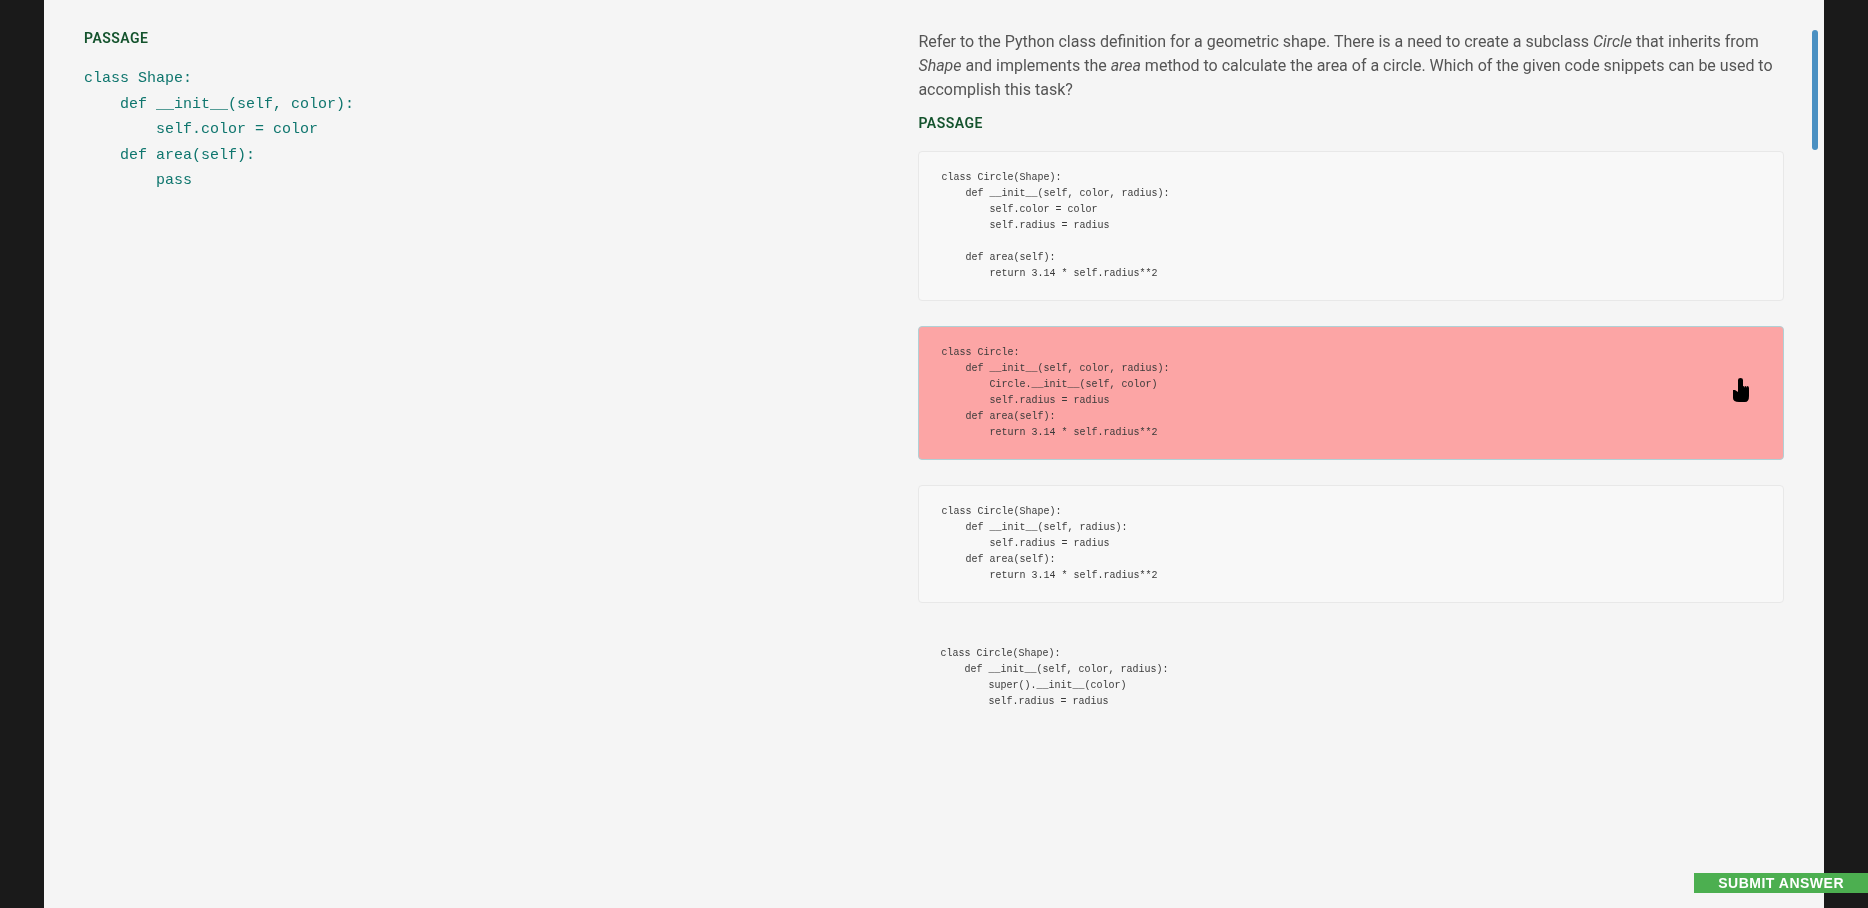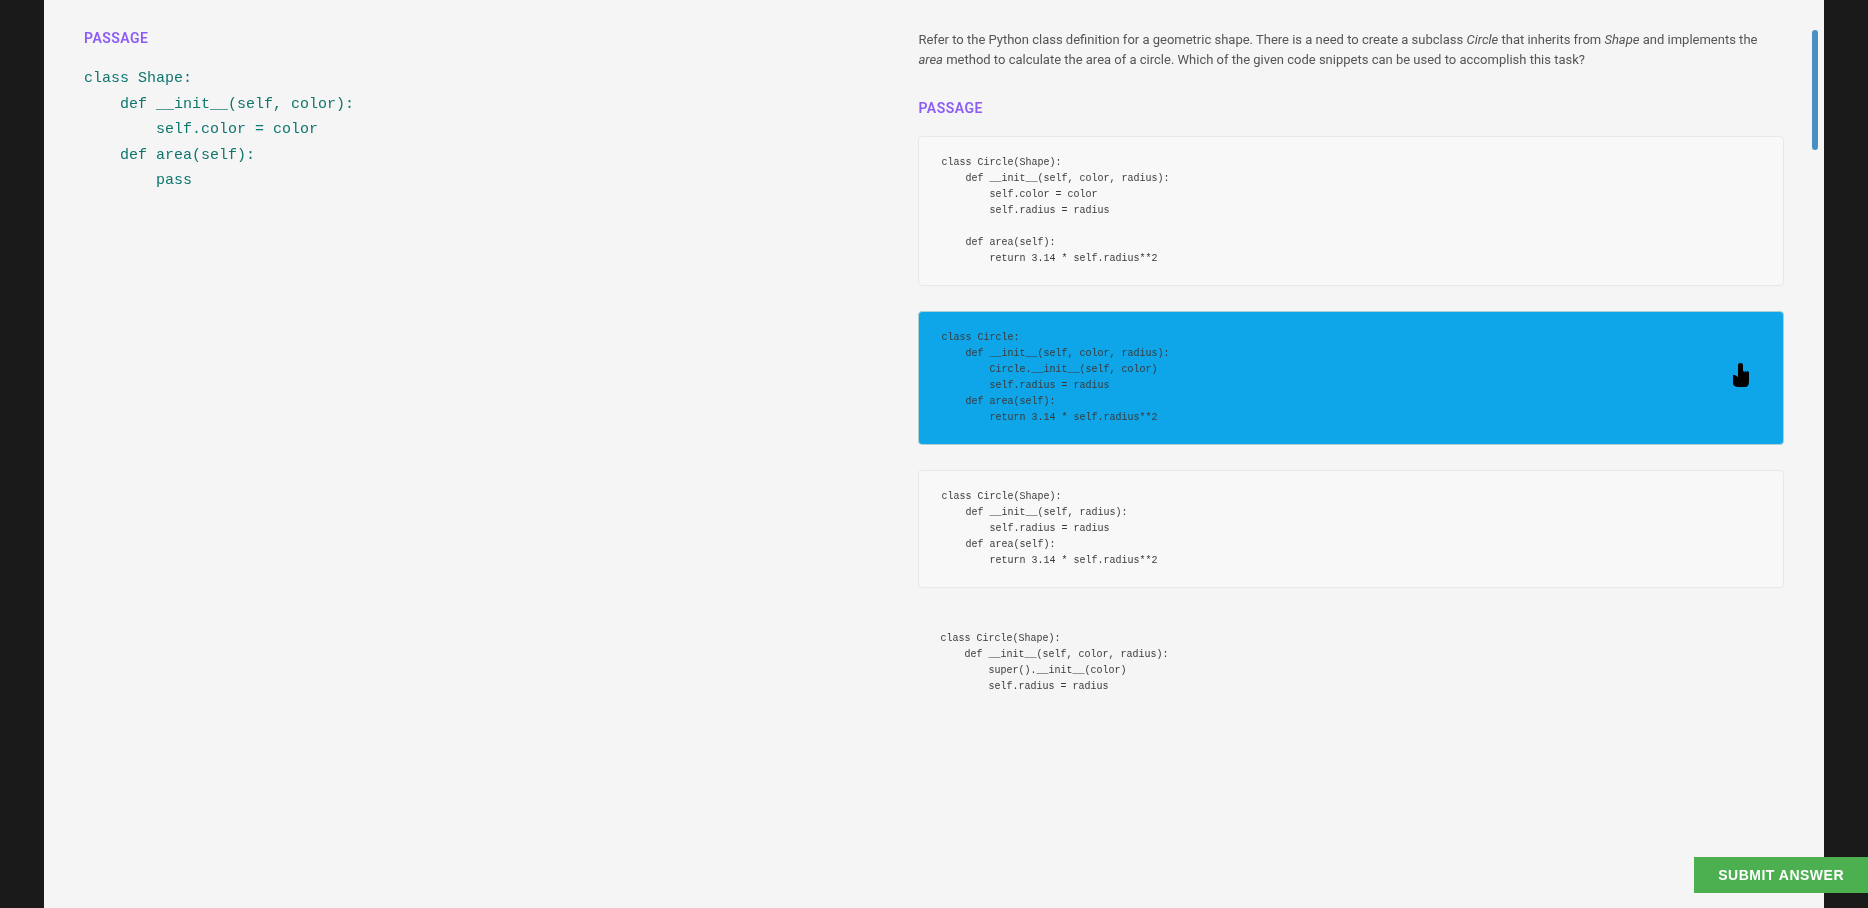--- a/index.html
+++ b/index.html
@@ -27,70 +27,70 @@
       flex: 1;
       padding: 30px 40px;
       min-width: 48%;
     }
     .right-panel {
       flex: 1;
       padding: 30px 40px 30px 20px;
       min-width: 52%;
     }
     .section-label {
-      color: #8b5cf6;
+      color: #14532d;
       font-weight: 600;
       font-size: 14px;
       letter-spacing: 0.5px;
       margin-bottom: 20px;
     }
     .passage-code {
       font-family: 'Courier New', Consolas, monospace;
       font-size: 15px;
       line-height: 1.7;
       color: #0f766e;
       white-space: pre;
     }
     .question-text {
       color: #555;
-      font-size: 13px;
+      font-size: 16px;
       line-height: 1.5;
-      margin-bottom: 31px;
+      margin-bottom: 13px;
     }
     .question-text .italic {
       font-style: italic;
     }
     .option-card {
       background: #f8f8f8;
       border: 1px solid #e8e8e8;
       border-radius: 4px;
       padding: 18px 22px;
       margin-bottom: 25px;
       cursor: pointer;
       position: relative;
     }
     .option-card.selected {
-      background: #0ea5e9;
+      background: #fca5a5;
       border-color: #b0d0d5;
     }
     .option-code {
       font-family: 'Courier New', Consolas, monospace;
       font-size: 10px;
       line-height: 1.6;
       color: #3a3a3a;
       white-space: pre;
     }
     .submit-button {
       position: fixed;
       bottom: 15px;
       right: 0;
       background: #4caf50;
       color: white;
       border: none;
-      padding: 10px 24px;
+      padding: 2px 24px;
       font-size: 14px;
       font-weight: 600;
       cursor: pointer;
       letter-spacing: 0.5px;
     }
     .cursor-icon {
       position: absolute;
       right: 30px;
       top: 50%;
       transform: translateY(-50%);

